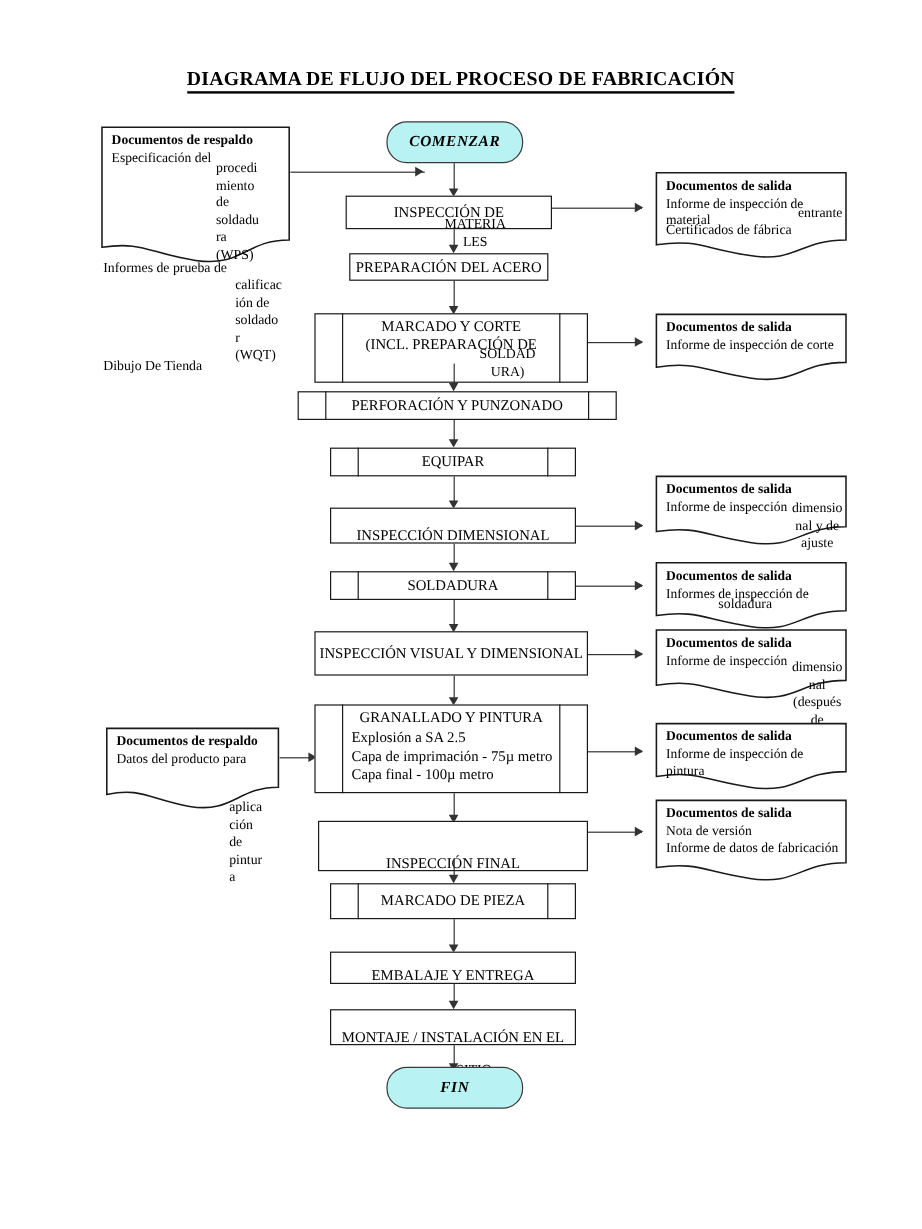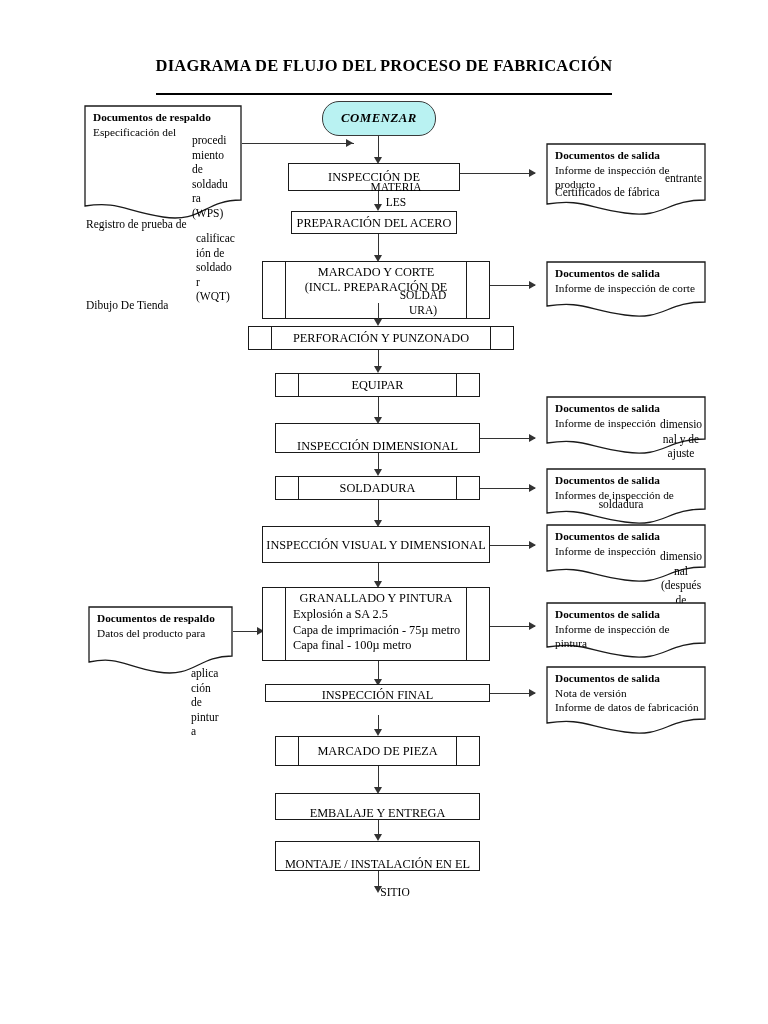--- a/index.html
+++ b/index.html
@@ -23,21 +23,21 @@
     left: 0;
     top: 56px;
     width: 768px;
     text-align: center;
     font-size: 16.5px;
     font-weight: bold;
     letter-spacing: 0.2px;
   }
   #title .ul {
     border-bottom: 2px solid #000;
-    padding-bottom: 18px;
+    padding-bottom: 1px;
   }
 
   
   .pbox {
     position: absolute;
     border: 1.2px solid #1a1a1a;
     background: #ffffff;
     box-sizing: border-box;
   }
   
@@ -170,27 +170,27 @@
   <div class="doc" style="left:84px; top:105px; width:158px; height:105px;">
     <svg width="158" height="118" viewBox="0 0 158 118">
       <path d="M1,1 L157,1 L157,95 C120,95 118,118 79,112 C40,106 35,96 1,101 Z" fill="#ffffff" stroke="#1a1a1a" stroke-width="1.3"></path>
     </svg>
     <div class="dtext">
       <b>Documentos de respaldo</b><br>
       <span>Especificación del</span>
     </div>
   </div>
 
-  <div class="spill" style="left:192px; top:133px; width:50px;font-family:Liberation Serif, serif;">procedi
+  <div class="spill" style="left:180px; top:133px; width:50px;font-family:Liberation Serif, serif;">procedi
 miento
 de
 soldadu
 ra
 (WPS)</div>
-  <div class="note" style="left:86px; top:217px;">Registro de prueba de</div>
+  <div class="note" style="left:86px; top:217px;">Informes de prueba de</div>
   <div class="spill" style="left:196px; top:231px; width:50px;">calificac
 ión de
 soldado
 r
 (WQT)</div>
   <div class="note" style="left:86px; top:298px;">Dibujo De Tienda</div>
 
   <div class="hline" style="left:242px; top:143px; width:112px;"></div>
   <div class="arrow-r" style="left:346px; top:138.5px;"></div>
 
@@ -205,21 +205,21 @@
 
   <div class="hline" style="left:460px; top:173px; width:75px;"></div>
   <div class="arrow-r" style="left:529px; top:168.5px;"></div>
 
   <div class="doc" style="left:546px; top:143px; width:160px; height:62px;">
     <svg width="160" height="76" viewBox="0 0 160 76">
       <path d="M1,1 L159,1 L159,57 C120,57 118,76 79,70 C40,64 35,56 1,61 Z" fill="#ffffff" stroke="#1a1a1a" stroke-width="1.3"></path>
     </svg>
     <div class="dtext">
       <b>Documentos de salida</b><br>
-      <span>Informe de inspección de producto</span>
+      <span>Informe de inspección de material</span>
     </div>
   </div>
   <div class="spill r" style="left:586px; top:171px; width:116px;">entrante</div>
   <div class="note" style="left:555px; top:185px;">Certificados de fábrica</div>
 
   <div class="vline" style="left:378px; top:191px; height:16px;"></div>
   <div class="arrow-d" style="left:373.5px; top:204px;"></div>
 
   <div class="pbox" style="left:291px; top:211px; width:166px; height:23px;">
     <div class="lbl mid">PREPARACIÓN DEL ACERO</div>
@@ -361,21 +361,21 @@
     </svg>
     <div class="dtext">
       <b>Documentos de salida</b><br>
       <span>Informe de inspección de pintura</span>
     </div>
   </div>
 
   <div class="vline" style="left:378px; top:661px; height:21px;"></div>
   <div class="arrow-d" style="left:373.5px; top:679px;"></div>
 
-  <div class="pbox" style="left:265px; top:684px; width:225px; height:18px;">
+  <div class="pbox" style="left:265px; top:684px; width:225px; height:42px;">
     <div class="lbl bottom">INSPECCIÓN FINAL</div>
   </div>
   <div class="hline" style="left:490px; top:693px; width:45px;"></div>
   <div class="arrow-r" style="left:529px; top:688.5px;"></div>
 
   <div class="doc" style="left:546px; top:666px; width:160px; height:58px;">
     <svg width="160" height="72" viewBox="0 0 160 72">
       <path d="M1,1 L159,1 L159,53 C120,53 118,72 79,66 C40,60 35,52 1,57 Z" fill="#ffffff" stroke="#1a1a1a" stroke-width="1.3"></path>
     </svg>
     <div class="dtext">
@@ -403,14 +403,17 @@
   <div class="arrow-d" style="left:373.5px; top:834px;"></div>
 
   <div class="pbox" style="left:275px; top:841px; width:205px; height:30px;">
     <div class="lbl bottom">MONTAJE  /  INSTALACIÓN  EN  EL</div>
   </div>
   <div class="spill c" style="left:355px; top:885px; width:80px;">SITIO</div>
 
   <div class="vline" style="left:378px; top:871px; height:18px;"></div>
   <div class="arrow-d" style="left:373.5px; top:886px;"></div>
 
+  <div class="oval" style="left:322px; top:889px; width:114px; height:35px;">
+    <span>FIN</span>
+  </div>
 
 </div>
 
 </body></html>

